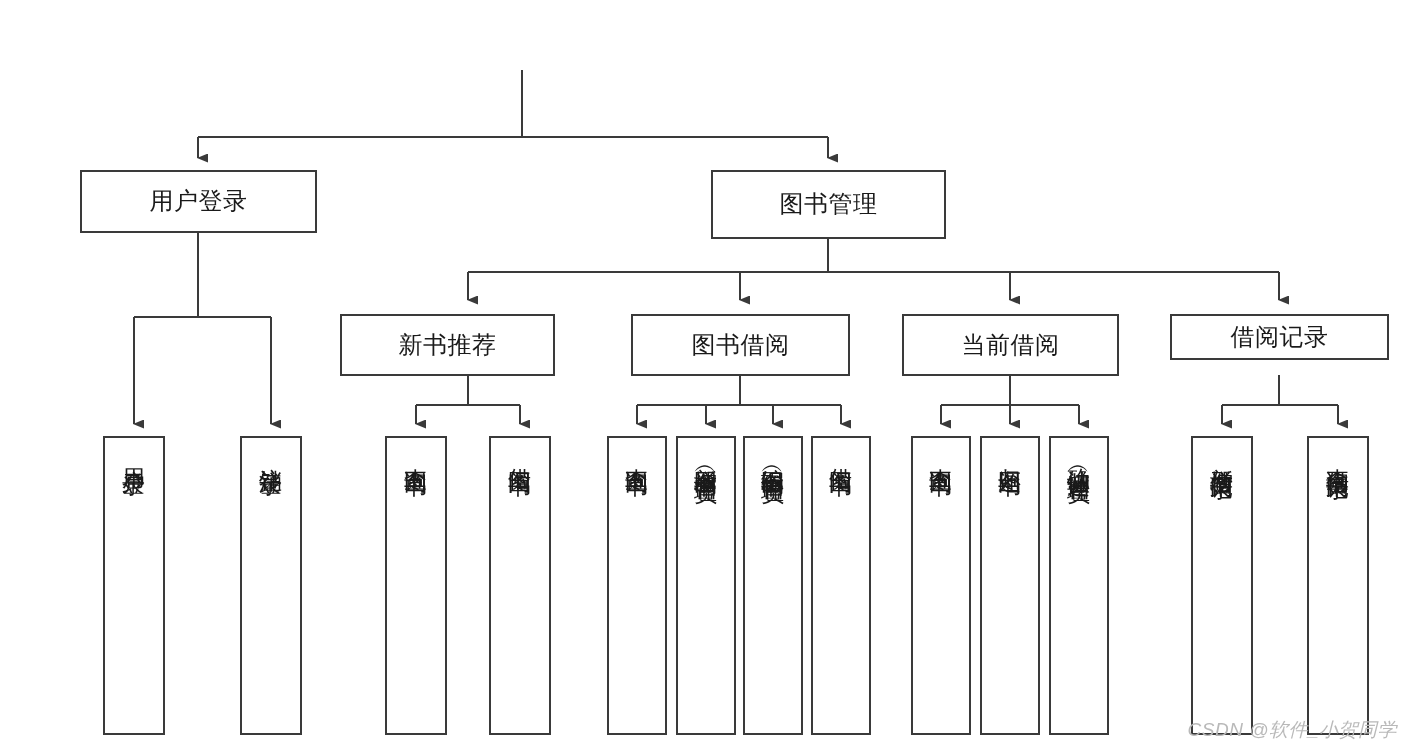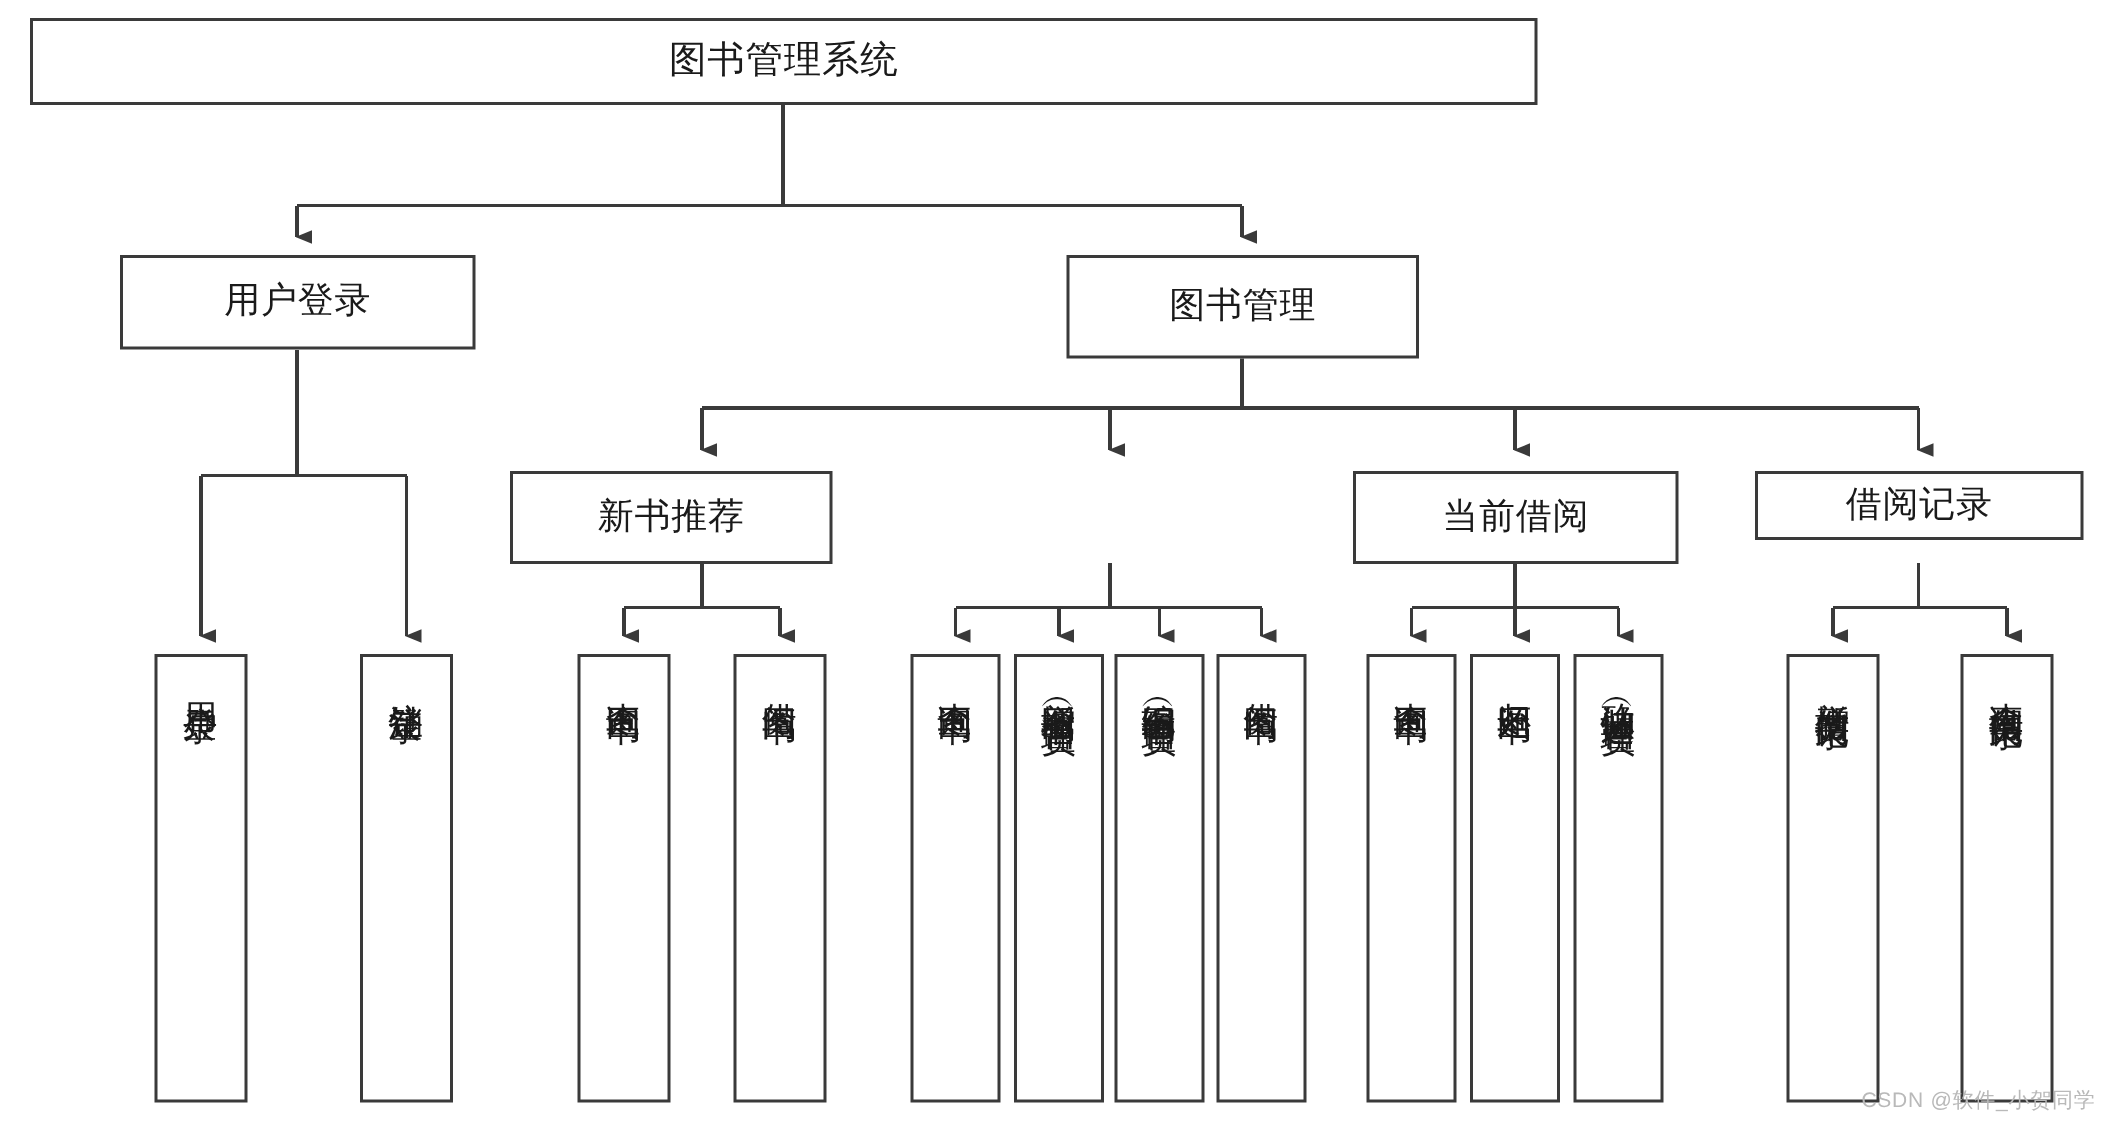--- a/index.html
+++ b/index.html
@@ -57,25 +57,26 @@
     text-orientation: upright;
     font-size: 23px;
     line-height: 1.05;
     letter-spacing: 2px;
   }
   #node-root .node-label { font-size: 25px; }
   .watermark {
     position: absolute;
     right: 8px;
     bottom: 4px;
-    font-size: 14px;
+    font-size: 19px;
     color: #b9b9b9;
     letter-spacing: 0.5px;
     white-space: nowrap;
     pointer-events: none;
+    font-style: italic;
   }
 </style>
 </head>
 <body>
 
 <div id="diagram-root">
 
   <svg id="connector-layer" viewBox="0 0 1405 747" width="1405" height="747" xmlns="http://www.w3.org/2000/svg">
     <defs>
       <marker id="arrowhead" markerWidth="9" markerHeight="11" refX="4.5" refY="10" orient="auto" markerUnits="userSpaceOnUse">
@@ -119,33 +120,33 @@
       <path d="M1010,405 L1010,424" marker-end="url(#arrowhead)"></path>
       <path d="M1079,405 L1079,424" marker-end="url(#arrowhead)"></path>
 
       <path d="M1279,375 L1279,405"></path>
       <path d="M1222,405 L1338,405"></path>
       <path d="M1222,405 L1222,424" marker-end="url(#arrowhead)"></path>
       <path d="M1338,405 L1338,424" marker-end="url(#arrowhead)"></path>
     </g>
   </svg>
 
-  <div class="node horizontal" id="node-root" style="left:20px; top:12px; width:1005px; height:58px;">
-    <span class="node-label">图书管理系统</span>
-  </div>
 
   <div class="node horizontal" style="left:80px; top:170px; width:237px; height:63px;">
     <span class="node-label">用户登录</span>
   </div>
   <div class="node horizontal" style="left:711px; top:170px; width:235px; height:69px;">
     <span class="node-label">图书管理</span>
   </div>
 
   <div class="node horizontal" style="left:340px; top:314px; width:215px; height:62px;">
     <span class="node-label">新书推荐</span>
+  </div>
+  <div class="node horizontal" style="left:631px; top:314px; width:219px; height:62px;">
+    <span class="node-label">图书借阅</span>
   </div>
   <div class="node horizontal" style="left:902px; top:314px; width:217px; height:62px;">
     <span class="node-label">当前借阅</span>
   </div>
   <div class="node horizontal" style="left:1170px; top:314px; width:219px; height:46px;">
     <span class="node-label">借阅记录</span>
   </div>
 
   <div class="node vertical" style="left:103px; top:436px; width:62px; height:299px;">
     <span class="node-label">用户登录</span>

